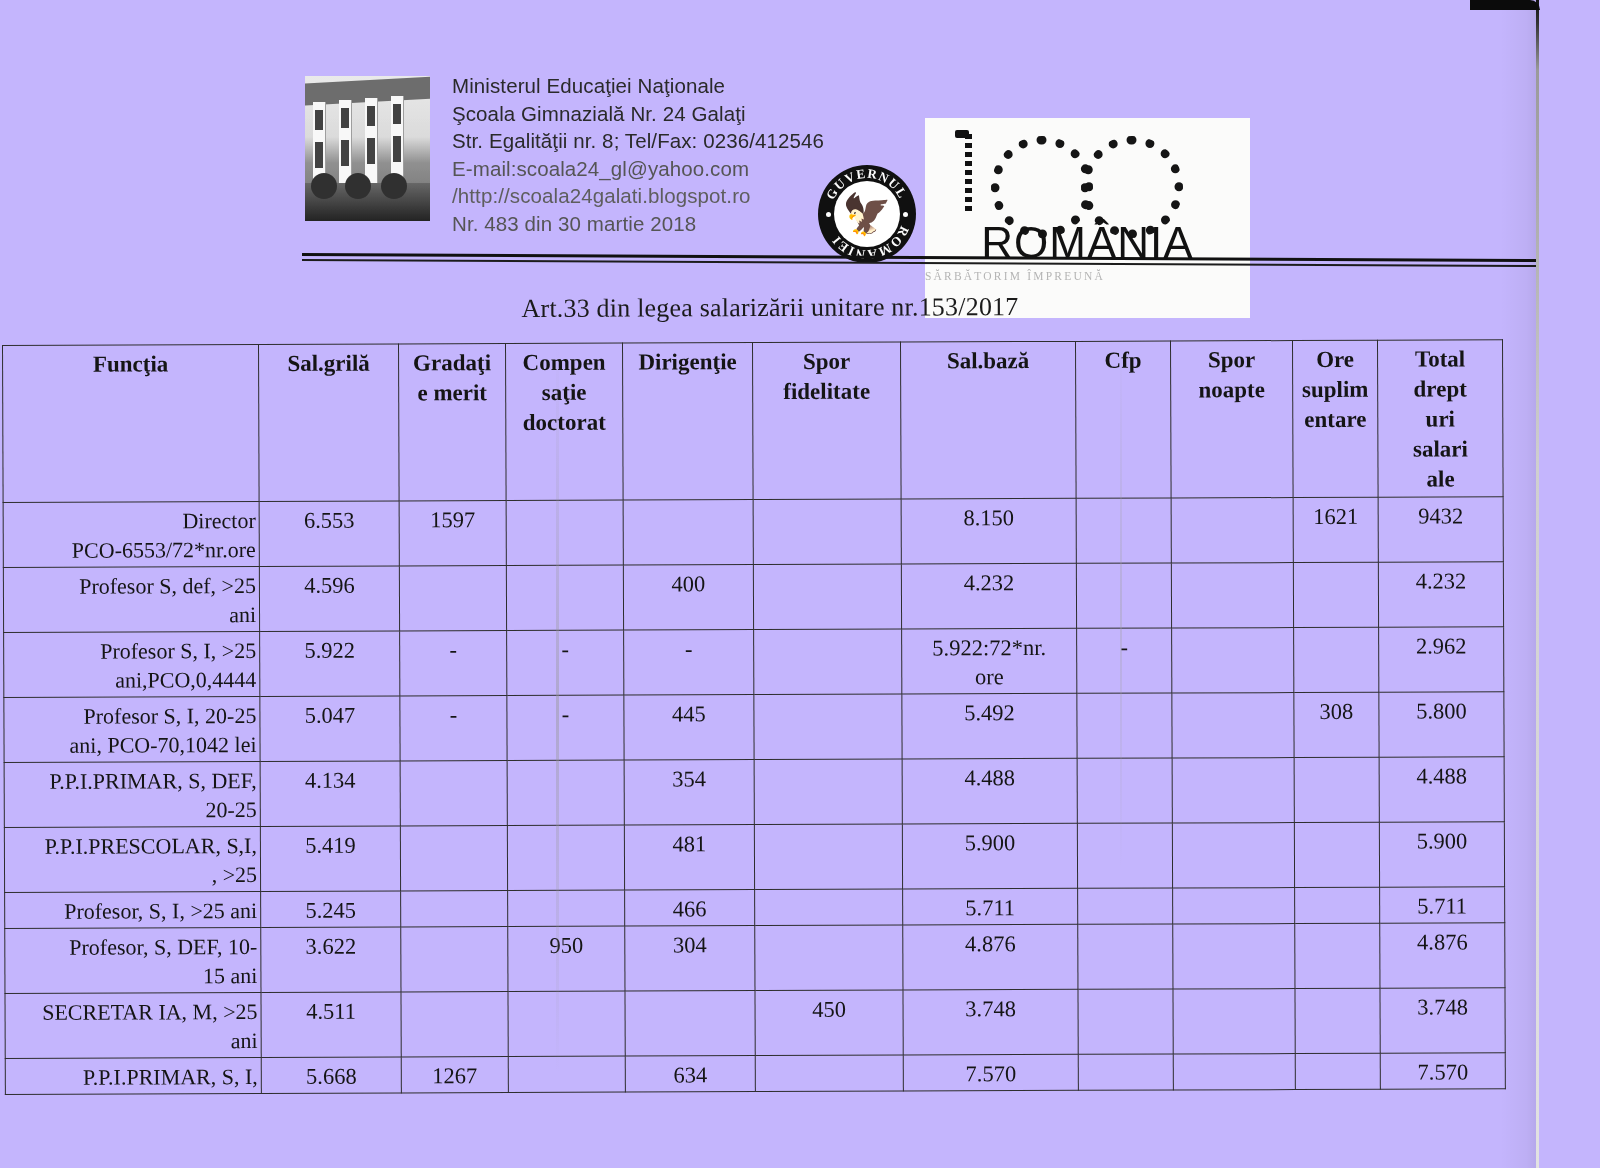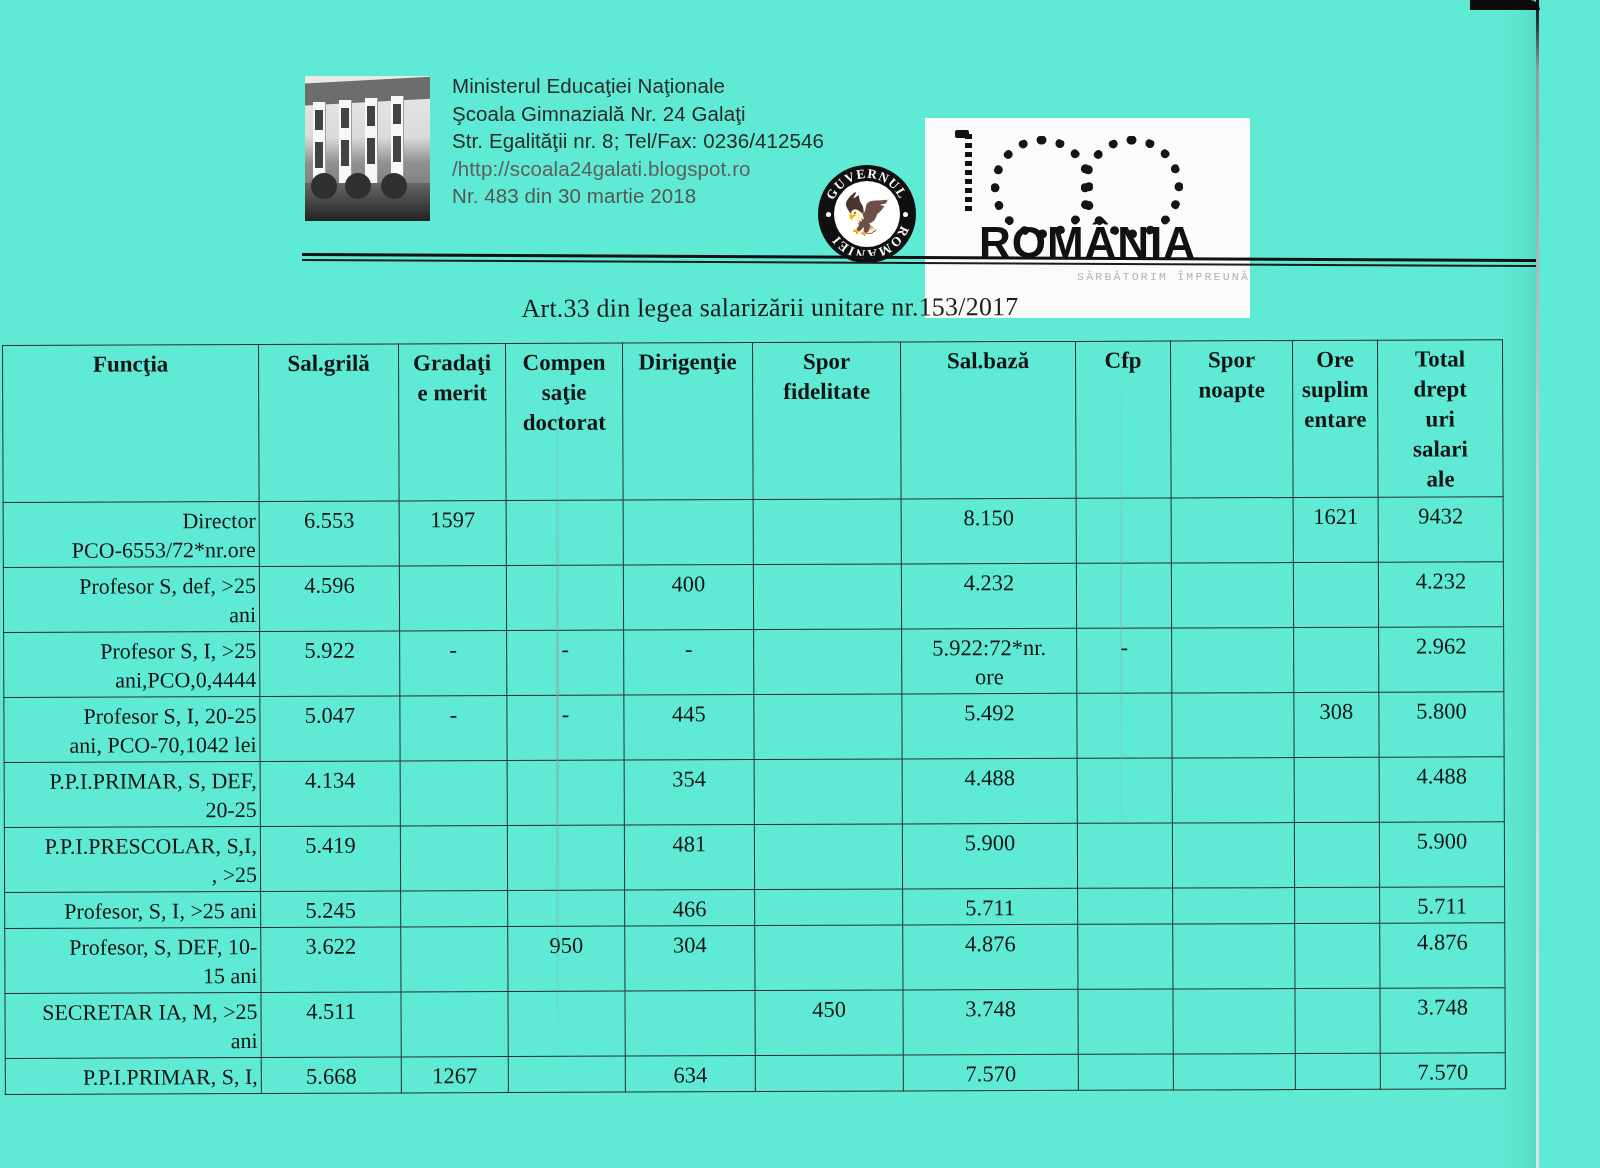--- a/index.html
+++ b/index.html
@@ -7,21 +7,21 @@
     width:1600px;height:1168px;
     background:#ffffff;
     font-family:"Liberation Serif", serif;
     color:#111;
     overflow:hidden;
     position:relative;
   }
   
   #page{
     position:absolute;inset:0;
-    background:#5eead4;
+    background:#c4b5fd;
   }
   .scan-edge-right{
     position:absolute; top:0; left:1536px; width:3px; height:1168px;
     background:linear-gradient(to bottom,#111 0%,#333 2%,#9a9a9a 6%,#cfcfcf 40%,#e2e2e2 100%);
   }
   .scan-corner{
     position:absolute;top:0;left:1470px;width:70px;height:10px;background:#0b0b0b;
     border-top-right-radius:10px;
   }
   .scan-shadow-right{
@@ -114,25 +114,25 @@
   }
   #logo100 .ring{
     position:absolute;top:8px;width:84px;height:84px;border-radius:50%;
     border:9px dotted #151515;
   }
   #logo100 .ring.r1{left:38px;}
   #logo100 .ring.r2{left:128px;}
   #logo100 .word{
     position:absolute;left:0;top:100px;width:325px;text-align:center;
     font-family:"Liberation Sans", sans-serif;
-    font-weight:700;font-size:44px;letter-spacing:1px;color:#111;
+    font-weight:400;font-size:44px;letter-spacing:1px;color:#111;
   }
   #logo100 .tag{
-    position:absolute;left:0;top:152px;width:325px;text-align:right;
-    font-family:Liberation Mono, monospace;
+    position:absolute;left:0;top:152px;width:325px;text-align:left;
+    font-family:Liberation Serif, serif;
     font-size:11.5px;letter-spacing:2.2px;color:#b4b4b4;
     filter:blur(.45px);
   }
 
   
   #rule{
     position:absolute;left:302px;top:256px;width:1235px;height:10px;
     transform:rotate(0.28deg);
   }
   #rule .l1{position:absolute;left:0;top:0;width:100%;height:3px;background:#111;}
@@ -219,20 +219,21 @@
       <div class="ground"></div>
       <div class="bush" style="left:6px;"></div>
       <div class="bush" style="left:40px;"></div>
       <div class="bush" style="left:76px;"></div>
     </div>
 
     <div id="lh-text">
       <div>Ministerul Educaţiei Naţionale</div>
       <div>Şcoala Gimnazială Nr. 24 Galaţi</div>
       <div>Str. Egalităţii nr. 8; Tel/Fax:  0236/412546</div>
+      <div class="faint">E-mail:scoala24_gl@yahoo.com</div>
       <div class="fainter">/http://scoala24galati.blogspot.ro</div>
       <div class="faint">Nr. 483  din 30 martie 2018</div>
     </div>
 
     <div id="seal">
       <div class="ring-text">
         <svg viewBox="0 0 98 98" width="98" height="98">
           <defs>
             <path id="arcTop" d="M 13 49 A 36 36 0 0 1 85 49"></path>
             <path id="arcBot" d="M 85 49 A 36 36 0 0 1 13 49"></path>

